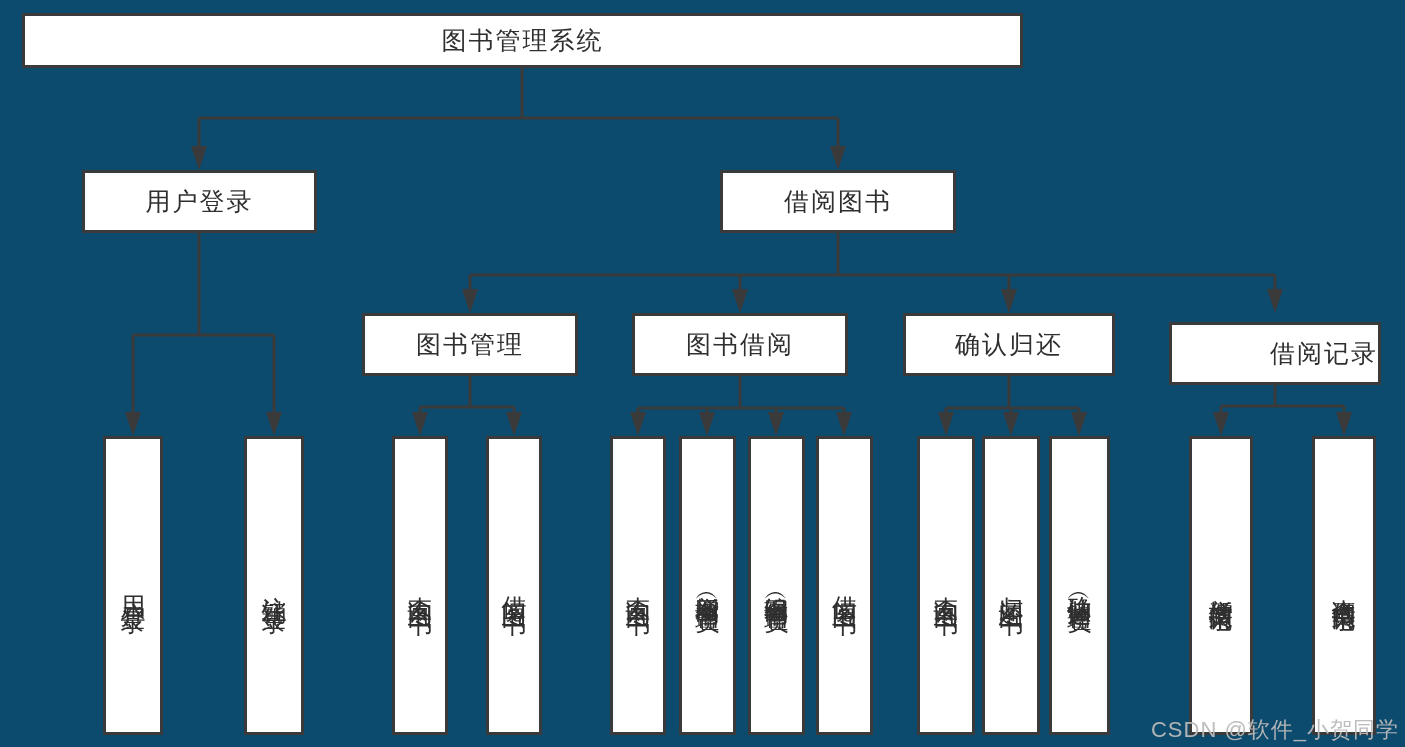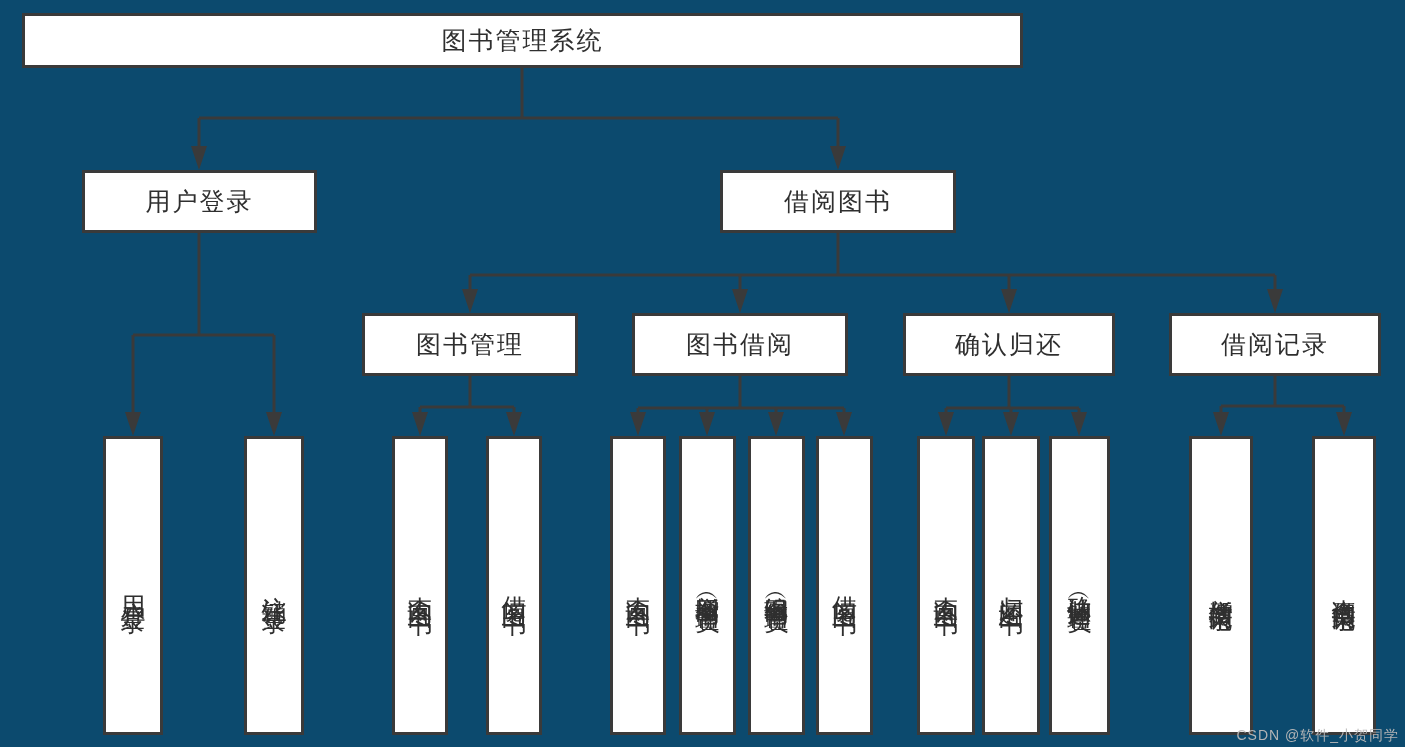--- a/index.html
+++ b/index.html
@@ -41,21 +41,21 @@
     line-height: 1.15;
   }
   .v-node.long span {
     font-size: 24px;
     letter-spacing: 2px;
   }
   .watermark {
     position: absolute;
     right: 6px;
     bottom: 2px;
-    font-size: 14px;
+    font-size: 22px;
     letter-spacing: 1px;
     color: rgba(186, 185, 185, 0.95);
     z-index: 5;
     white-space: nowrap;
   }
 </style>
 </head>
 <body>
 
 <div class="stage">
@@ -112,21 +112,21 @@
 
   <div class="node h-node" style="left:362px; top:313px; width:216px; height:63px;">
     <span>图书管理</span>
   </div>
   <div class="node h-node" style="left:632px; top:313px; width:216px; height:63px;">
     <span>图书借阅</span>
   </div>
   <div class="node h-node" style="left:903px; top:313px; width:212px; height:63px;">
     <span>确认归还</span>
   </div>
-  <div class="node h-node" style="left:1169px; top:313px; width:212px; height:63px;">
+  <div class="node h-node" style="left:1169px; top:322px; width:212px; height:63px;justify-content:flex-end;">
     <span>借阅记录</span>
   </div>
 
   <div class="node v-node" style="left:103px; top:436px; width:60px; height:299px;">
     <span>用户登录</span>
   </div>
   <div class="node v-node" style="left:244px; top:436px; width:60px; height:299px;">
     <span>注销登录</span>
   </div>
 

